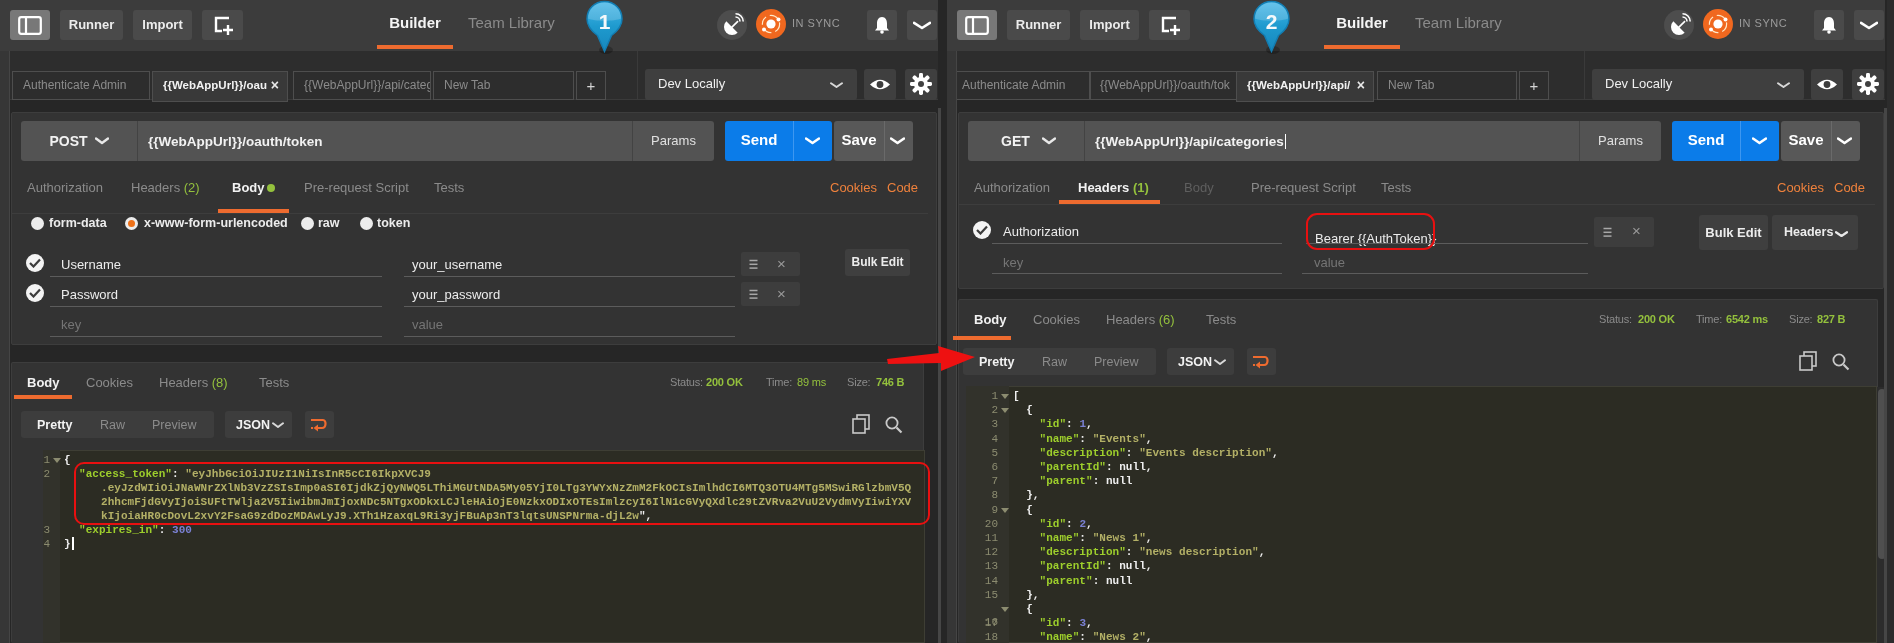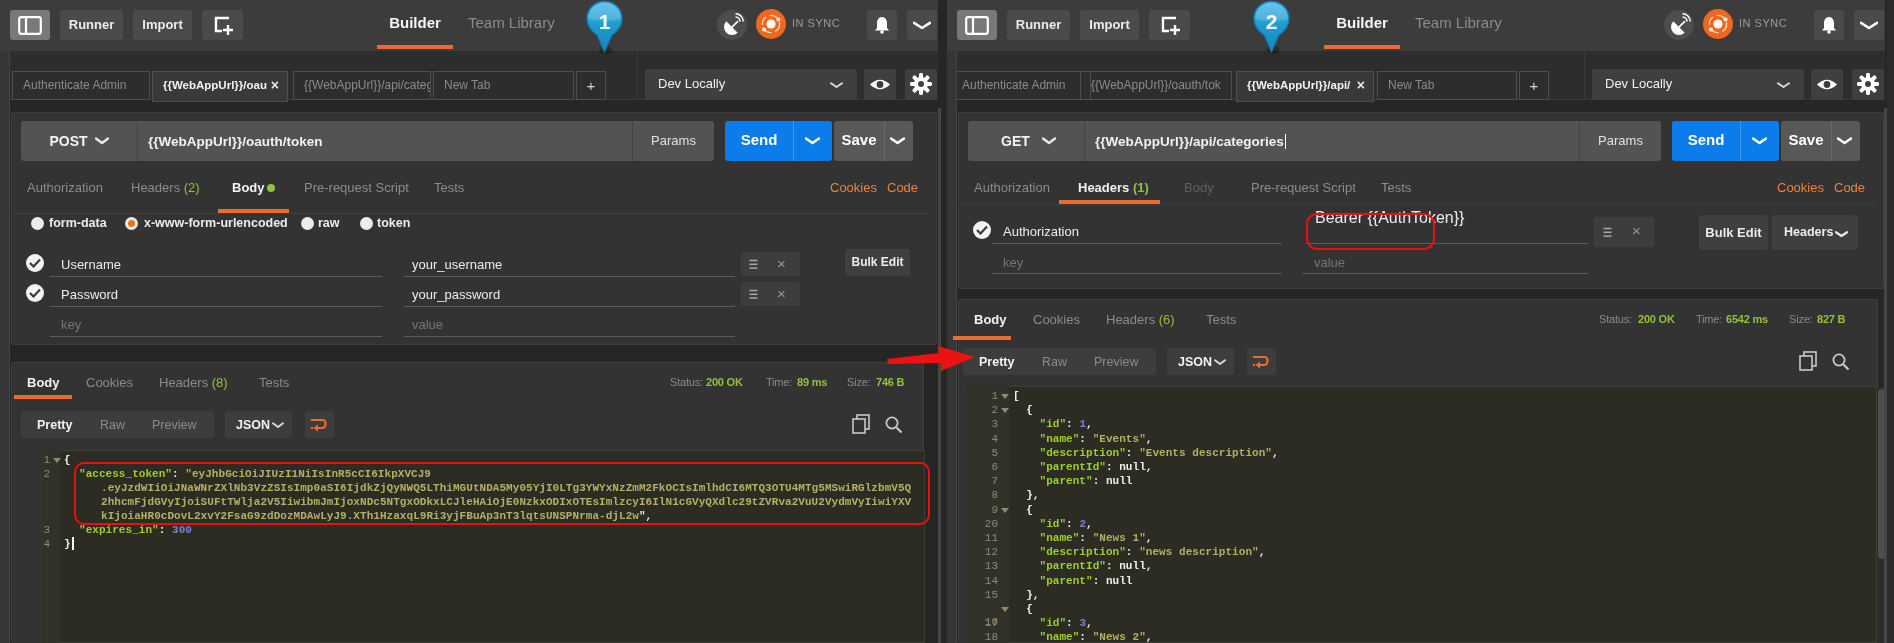--- a/index.html
+++ b/index.html
@@ -186,21 +186,21 @@
     <div class="btn" style="left:845px;top:249px;width:65px;height:27px;background:#3f3f3f;line-height:27px;font-size:12px">Bulk Edit</div>
     <div class="panel" style="top:362px;height:281px;width:913px;border-bottom:none"></div>
     <div class="a" style="left:27px;top:375px;font-size:13px;font-weight:bold;color:#f2f2f2">Body</div>
     <div class="a gtxt" style="left:86px;top:375px;font-size:13px">Cookies</div>
     <div class="a gtxt" style="left:159px;top:375px;font-size:13px">Headers <span class="grn">(8)</span></div>
     <div class="a gtxt" style="left:259px;top:375px;font-size:13px">Tests</div>
     <div class="a" style="left:14px;top:395px;width:58px;height:4px;background:#ee6b2f"></div>
     <div class="a gtxt stat" style="left:670px;top:376px">Status:</div>
     <div class="a grn stat" style="left:706px;top:376px;font-weight:bold">200 OK</div>
     <div class="a gtxt stat" style="left:766px;top:376px">Time:</div>
-    <div class="a grn stat" style="left:797px;top:376px;font-weight:bold">89 ms</div>
+    <div class="a grn stat" style="left:797px;top:376px;font-weight:normal">89 ms</div>
     <div class="a gtxt stat" style="left:847px;top:376px">Size:</div>
     <div class="a grn stat" style="left:876px;top:376px;font-weight:bold">746 B</div>
     <div class="iconbox" style="left:21px;top:411px;width:193px;height:27px;border-radius:3px"></div>
     <div class="a" style="left:37px;top:418px;font-size:12.5px;font-weight:bold;color:#f2f2f2">Pretty</div>
     <div class="a gtxt" style="left:100px;top:418px;font-size:12.5px">Raw</div>
     <div class="a gtxt" style="left:152px;top:418px;font-size:12.5px">Preview</div>
     <div class="iconbox" style="left:225px;top:411px;width:67px;height:27px;border-radius:3px"></div>
     <div class="a" style="left:236px;top:418px;font-size:12.5px;font-weight:bold;color:#f2f2f2">JSON</div>
     <svg class="a" style="left:272px;top:421px" width="12" height="8">
       <polyline points="1,2.24 6.0,6 11,2.24" fill="none" stroke="#d8d8d8" stroke-width="2" stroke-linecap="round" stroke-linejoin="round"></polyline>
@@ -258,21 +258,21 @@
     <svg class="a" style="left:873px;top:16px" width="18" height="18">
       <path d="M9 1 C5.5 1 4 4 4 7.5 V12 L2 14.5 H16 L14 12 V7.5 C14 4 12.5 1 9 1 Z" fill="#fff"></path>
       <circle cx="9" cy="16" r="1.8" fill="#fff"></circle>
     </svg>
     <div class="btn" style="left:907px;top:10px;width:30px;height:30px"></div>
     <svg class="a" style="left:913px;top:20px" width="18" height="10">
       <polyline points="1,2.8000000000000003 9.0,8 17,2.8000000000000003" fill="none" stroke="#fff" stroke-width="2.6" stroke-linecap="round" stroke-linejoin="round"></polyline>
     </svg>
     <div class="tabbar"></div>
     <div class="tab" style="left:4px;width:140px">Authenticate Admin</div>
-    <div class="tab" style="left:133px;width:152px">{{WebAppUrl}}/oauth/tok</div>
+    <div class="tab" style="left:142px;width:152px">{{WebAppUrl}}/oauth/tok</div>
     <div class="tab act" style="left:289px;width:138px">{{WebAppUrl}}/api/<span style="position:absolute;right:8px;top:0;color:#e8e8e8;font-weight:bold;font-size:14px">×</span></div>
     <div class="tab" style="left:430px;width:140px">New Tab</div>
     <div class="tab" style="left:572px;width:30px;padding-left:0;text-align:center;color:#d5d5d5;font-size:15px">+</div>
     <div class="a" style="left:637px;top:51px;width:1px;height:48px;background:#3a3a3a"></div>
     <div class="btn" style="left:645px;top:69px;width:212px;height:31px;background:#3f3f3f;text-align:left;font-weight:normal"></div>
     <div class="a" style="left:658px;top:76px;font-size:13px;color:#f0f0f0">Dev Locally</div>
     <svg class="a" style="left:830px;top:81px" width="13" height="8">
       <polyline points="1,2.24 6.5,6 12,2.24" fill="none" stroke="#d8d8d8" stroke-width="2" stroke-linecap="round" stroke-linejoin="round"></polyline>
     </svg>
     <div class="btn" style="left:864px;top:69px;width:32px;height:31px;background:#3f3f3f"></div>
@@ -320,21 +320,21 @@
     <div class="a gtxt" style="left:434px;top:180px;font-size:13px">Tests</div>
     <div class="a" style="left:112px;top:200px;width:101px;height:4px;background:#ee6b2f"></div>
     <div class="a" style="left:11px;top:204px;width:917px;height:1px;background:#3d3d3d"></div>
     <div class="a org" style="left:830px;top:180px;font-size:13px">Cookies</div>
     <div class="a org" style="left:887px;top:180px;font-size:13px">Code</div>
     <div class="ckc" style="left:26px;top:221px"></div>
     <svg class="a" style="left:29px;top:225px" width="12" height="10">
       <polyline points="1,5 4.5,8.5 11,1.5" fill="none" stroke="#3c3c3c" stroke-width="2.2"></polyline>
     </svg>
     <div class="lbl" style="left:56px;top:224px">Authorization</div>
-    <div class="lbl" style="left:368px;top:209px;font-size:16px">Bearer {{AuthToken}}</div>
+    <div class="lbl" style="left:368px;top:231px;font-size:13px">Bearer {{AuthToken}}</div>
     <div class="ul" style="left:45px;top:243px;width:290px"></div>
     <div class="ul" style="left:359px;top:243px;width:282px"></div>
     <div class="ph" style="left:56px;top:255px">key</div>
     <div class="ph" style="left:367px;top:255px">value</div>
     <div class="ul" style="left:45px;top:273px;width:290px"></div>
     <div class="ul" style="left:355px;top:273px;width:286px"></div>
     <div class="iconbox" style="left:647px;top:217px;width:60px;height:30px"></div>
     <svg class="a" style="left:656px;top:227px" width="10" height="11">
       <line x1="0.5" y1="1.5" x2="8.5" y2="1.5" stroke="#a8a8a8" stroke-width="1.5"></line>
       <line x1="0.5" y1="5.3" x2="8.5" y2="5.3" stroke="#a8a8a8" stroke-width="1.5"></line>

